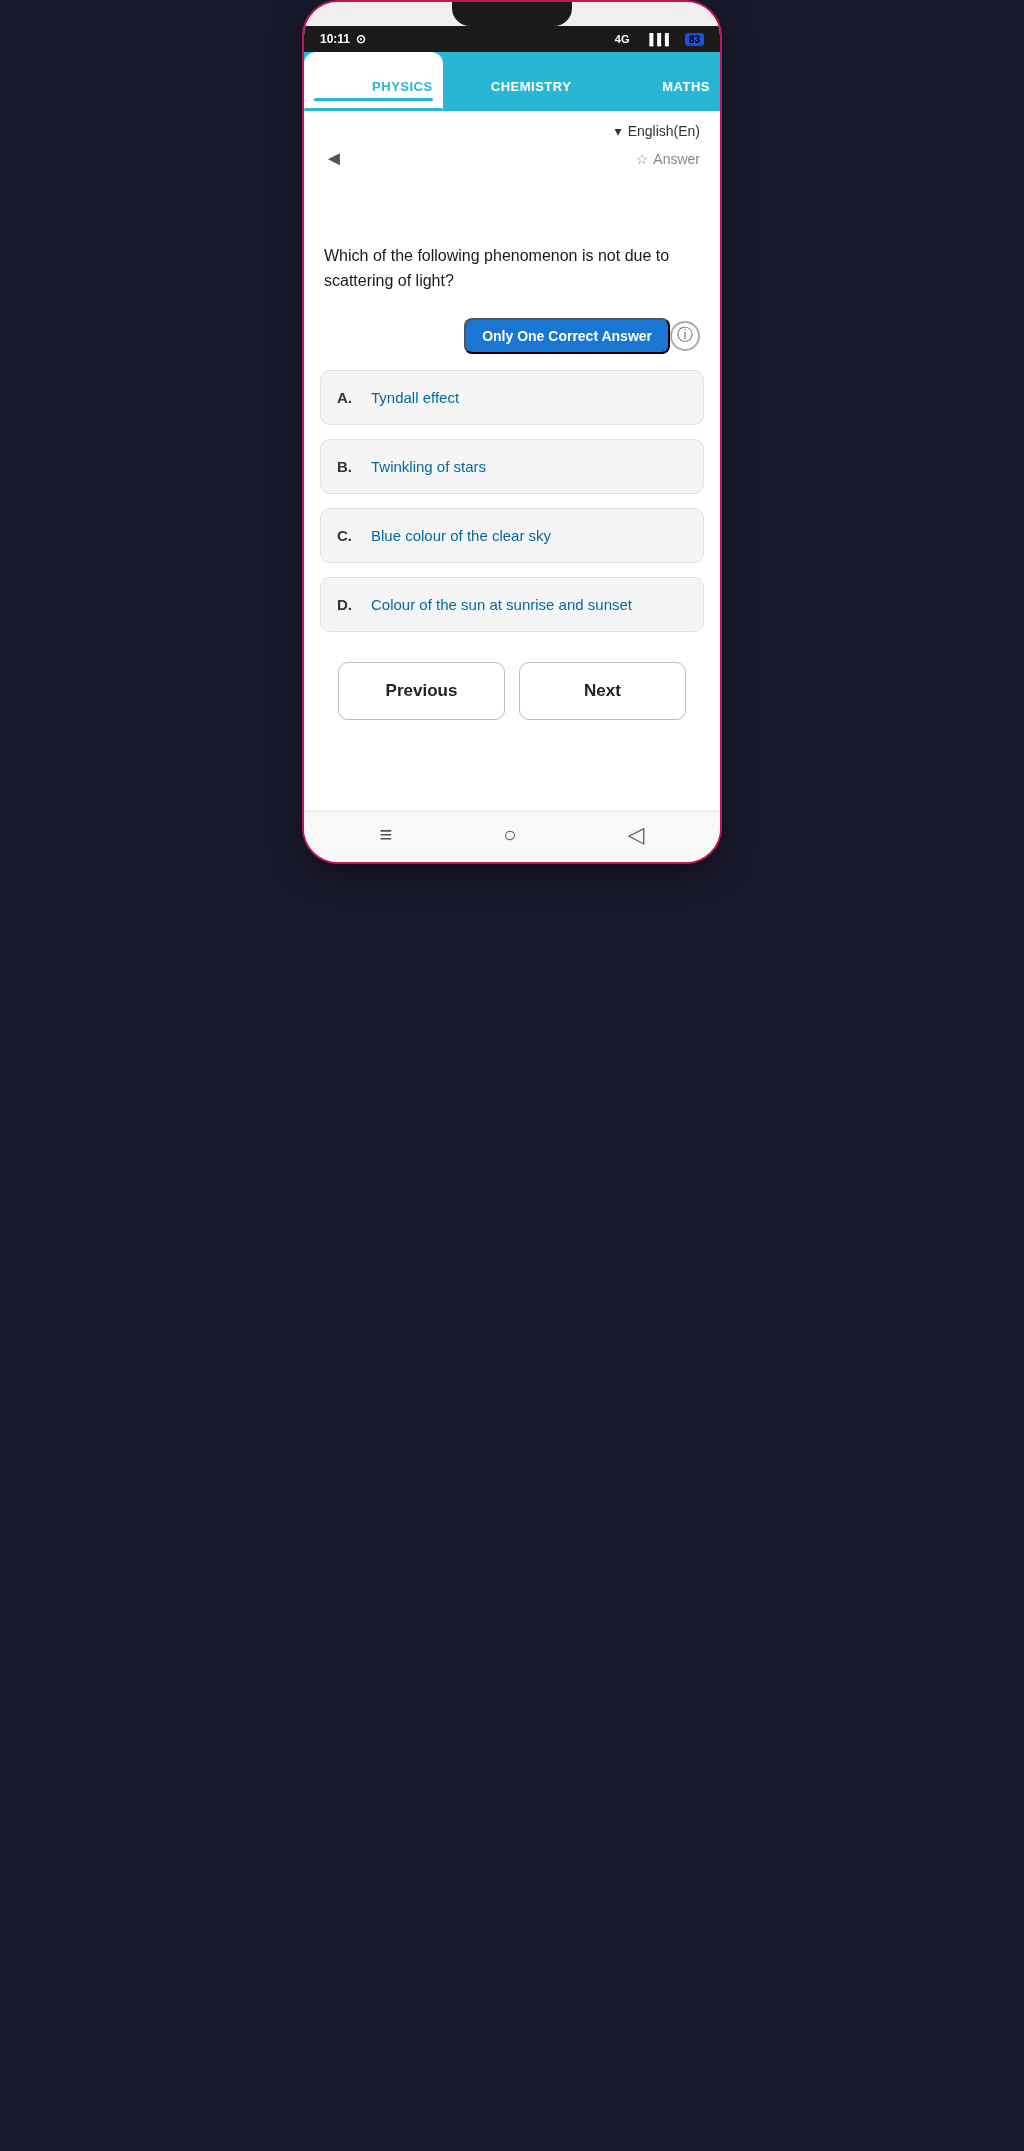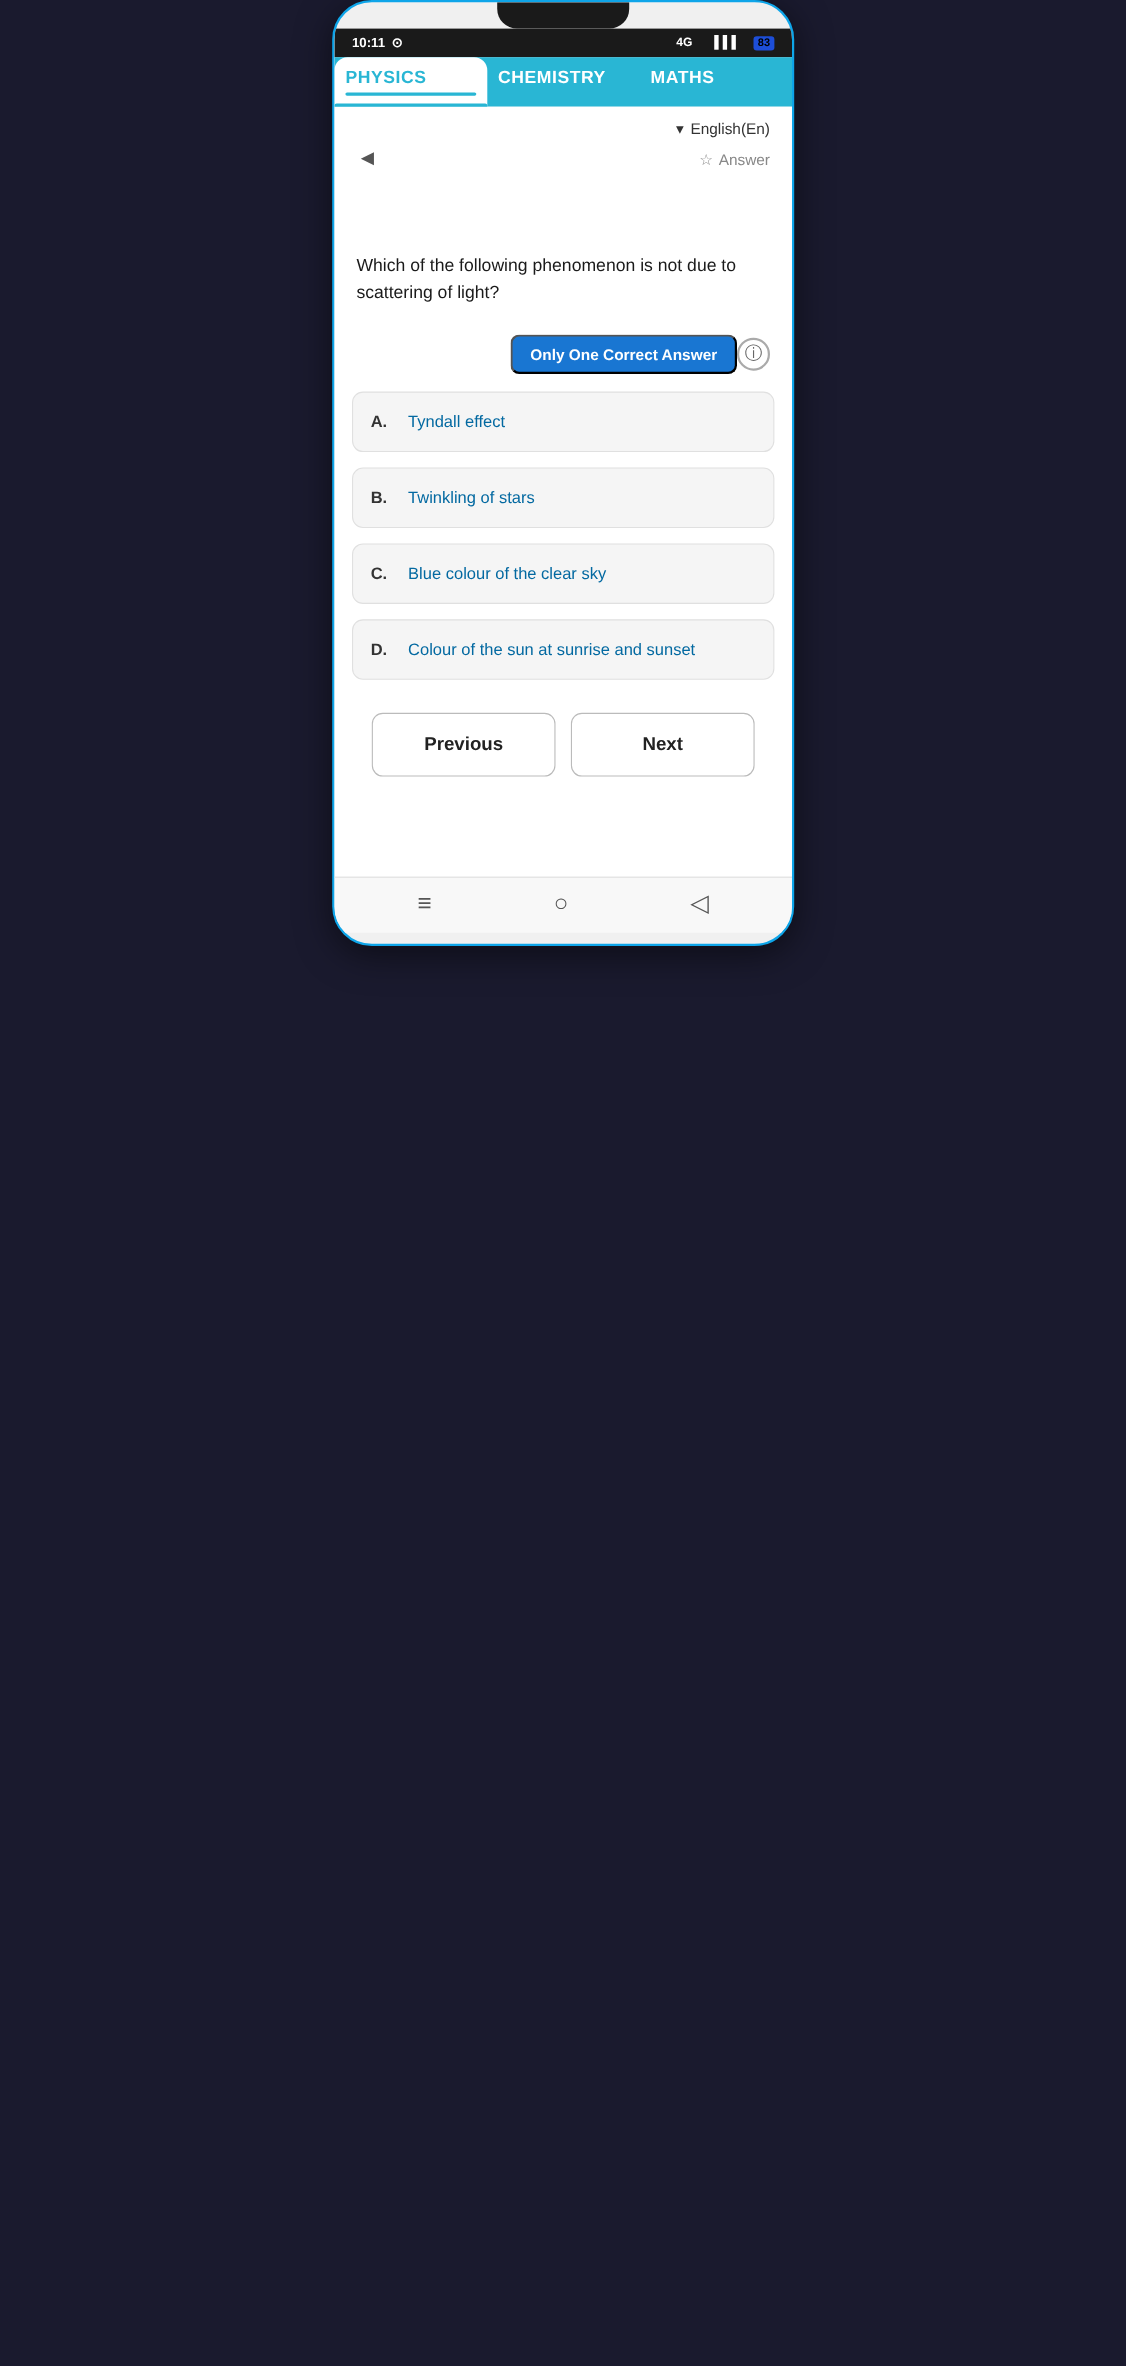--- a/index.html
+++ b/index.html
@@ -19,21 +19,21 @@
     }
 
     .phone-frame {
       width: 420px;
       min-height: 860px;
       background: #f0f0f0;
       border-radius: 36px;
       overflow: hidden;
       position: relative;
       box-shadow: 0 8px 32px rgba(0,0,0,0.5);
-      border: 2px solid #0ea5e9;
+      border: 2px solid #be185d;
     }
 
     .status-bar {
       background: #1a1a1a;
       color: #fff;
       padding: 6px 16px;
       display: flex;
       justify-content: space-between;
       align-items: center;
       font-size: 12px;
@@ -63,24 +63,24 @@
     }
 
     .tab-bar {
       background: #29b6d4;
       display: flex;
       padding: 0;
     }
 
     .tab-item {
       flex: 1;
-      text-align: left;
-      padding: 10px 10px 10px;
+      text-align: right;
+      padding: 27px 10px 10px;
       color: #fff;
-      font-size: 16px;
+      font-size: 13px;
       font-weight: 700;
       letter-spacing: 0.5px;
       cursor: pointer;
       position: relative;
     }
 
     .tab-item.active {
       background: #ffffff;
       color: #29b6d4;
       border-radius: 12px 12px 0 0;

